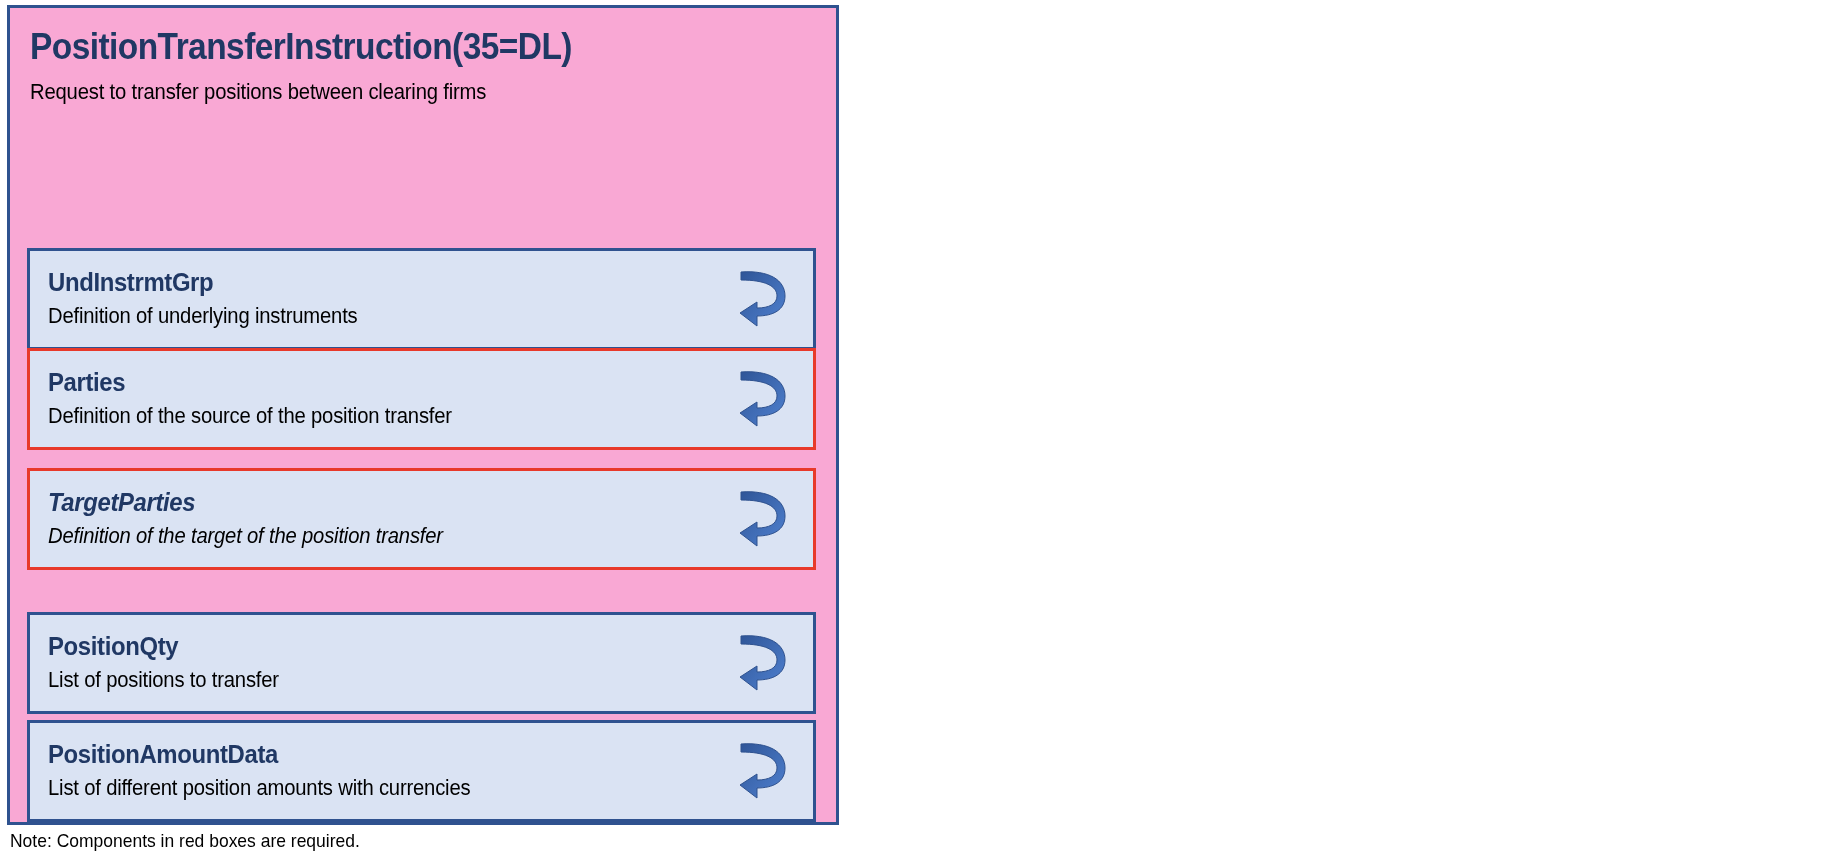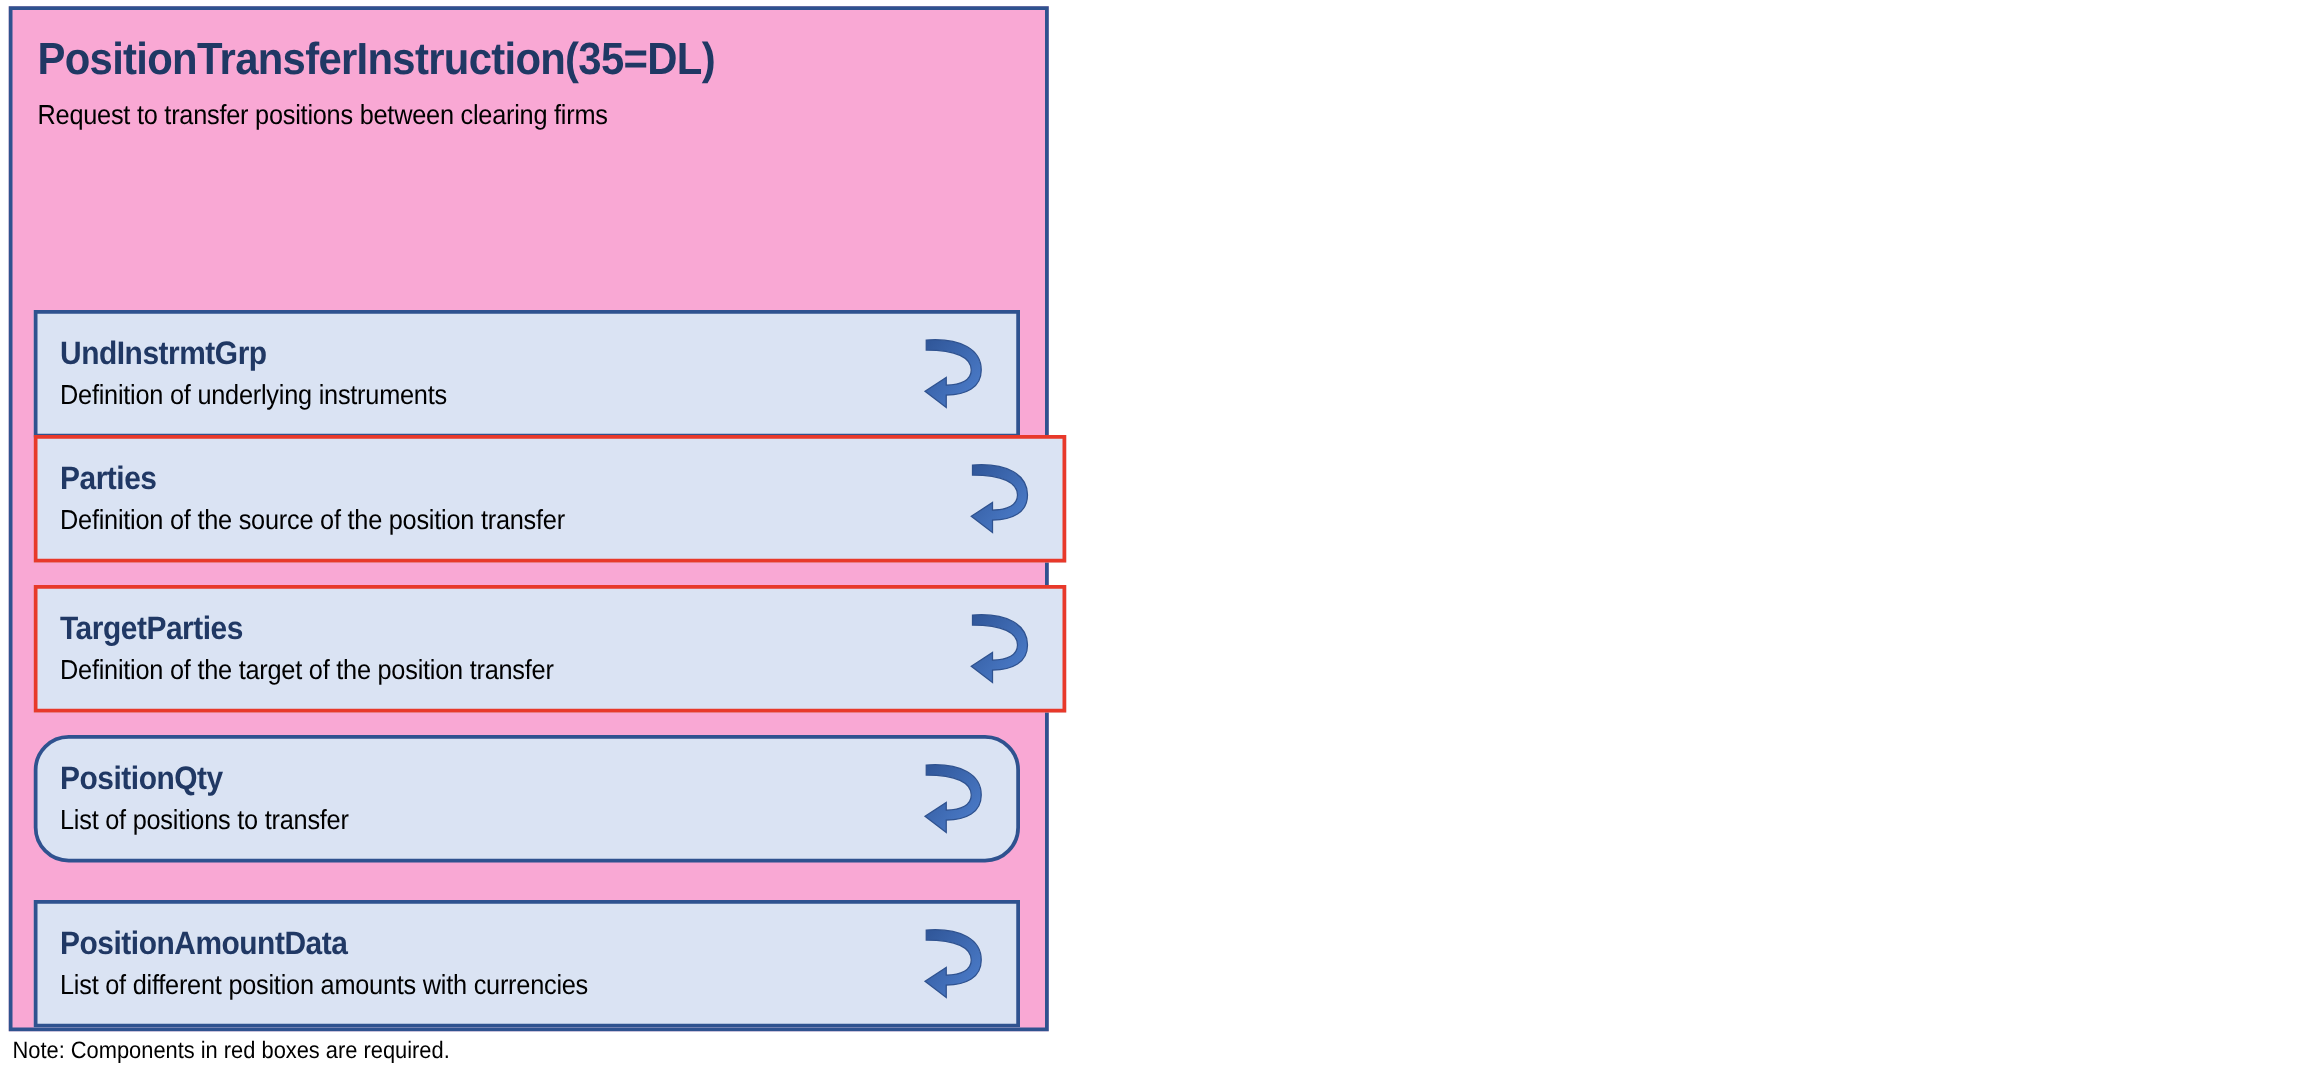--- a/index.html
+++ b/index.html
@@ -54,21 +54,20 @@
       position: absolute;
       left: 17px;
       width: 783px;
       height: 96px;
       border: 3px solid #2F528F;
       background: #DAE3F3;
       box-sizing: content-box;
     }
     .comp.required {
       border-color: #E8392A;
-      padding-left: 37px;
     }
     .comp-name {
       position: absolute;
       left: 18px;
       top: 16px;
       font-size: 26px;
       font-weight: bold;
       color: #203864;
       white-space: nowrap;
       letter-spacing: -0.4px;
@@ -136,35 +135,35 @@
       <defs>
         <linearGradient id="ag2" x1="0" y1="0" x2="1" y2="1">
           <stop offset="0" stop-color="#2F5597"></stop>
           <stop offset="1" stop-color="#4F81D0"></stop>
         </linearGradient>
       </defs>
       <path d="M2 2 C 30 0, 46 10, 46 26 C 46 40, 34 46, 18 46 L 18 56 L 1 43 L 18 32 L 18 38 C 30 38, 38 34, 38 26 C 38 16, 26 10, 2 10 Z" fill="url(#ag2)" stroke="#2F528F" stroke-width="1"></path>
     </svg>
   </div>
 
-  <div class="comp required" style="top:460px;">
+  <div class="comp required" style="top:460px;font-style:italic;">
     <div class="comp-name">TargetParties</div>
     <div class="comp-desc">Definition of the target of the position transfer</div>
     <svg class="repeat-icon" viewBox="0 0 48 60">
       <defs>
         <linearGradient id="ag3" x1="0" y1="0" x2="1" y2="1">
           <stop offset="0" stop-color="#2F5597"></stop>
           <stop offset="1" stop-color="#4F81D0"></stop>
         </linearGradient>
       </defs>
       <path d="M2 2 C 30 0, 46 10, 46 26 C 46 40, 34 46, 18 46 L 18 56 L 1 43 L 18 32 L 18 38 C 30 38, 38 34, 38 26 C 38 16, 26 10, 2 10 Z" fill="url(#ag3)" stroke="#2F528F" stroke-width="1"></path>
     </svg>
   </div>
 
-  <div class="comp" style="top:580px;border-radius:28px;">
+  <div class="comp" style="top:604px;">
     <div class="comp-name">PositionQty</div>
     <div class="comp-desc">List of positions to transfer</div>
     <svg class="repeat-icon" viewBox="0 0 48 60">
       <defs>
         <linearGradient id="ag4" x1="0" y1="0" x2="1" y2="1">
           <stop offset="0" stop-color="#2F5597"></stop>
           <stop offset="1" stop-color="#4F81D0"></stop>
         </linearGradient>
       </defs>
       <path d="M2 2 C 30 0, 46 10, 46 26 C 46 40, 34 46, 18 46 L 18 56 L 1 43 L 18 32 L 18 38 C 30 38, 38 34, 38 26 C 38 16, 26 10, 2 10 Z" fill="url(#ag4)" stroke="#2F528F" stroke-width="1"></path>

